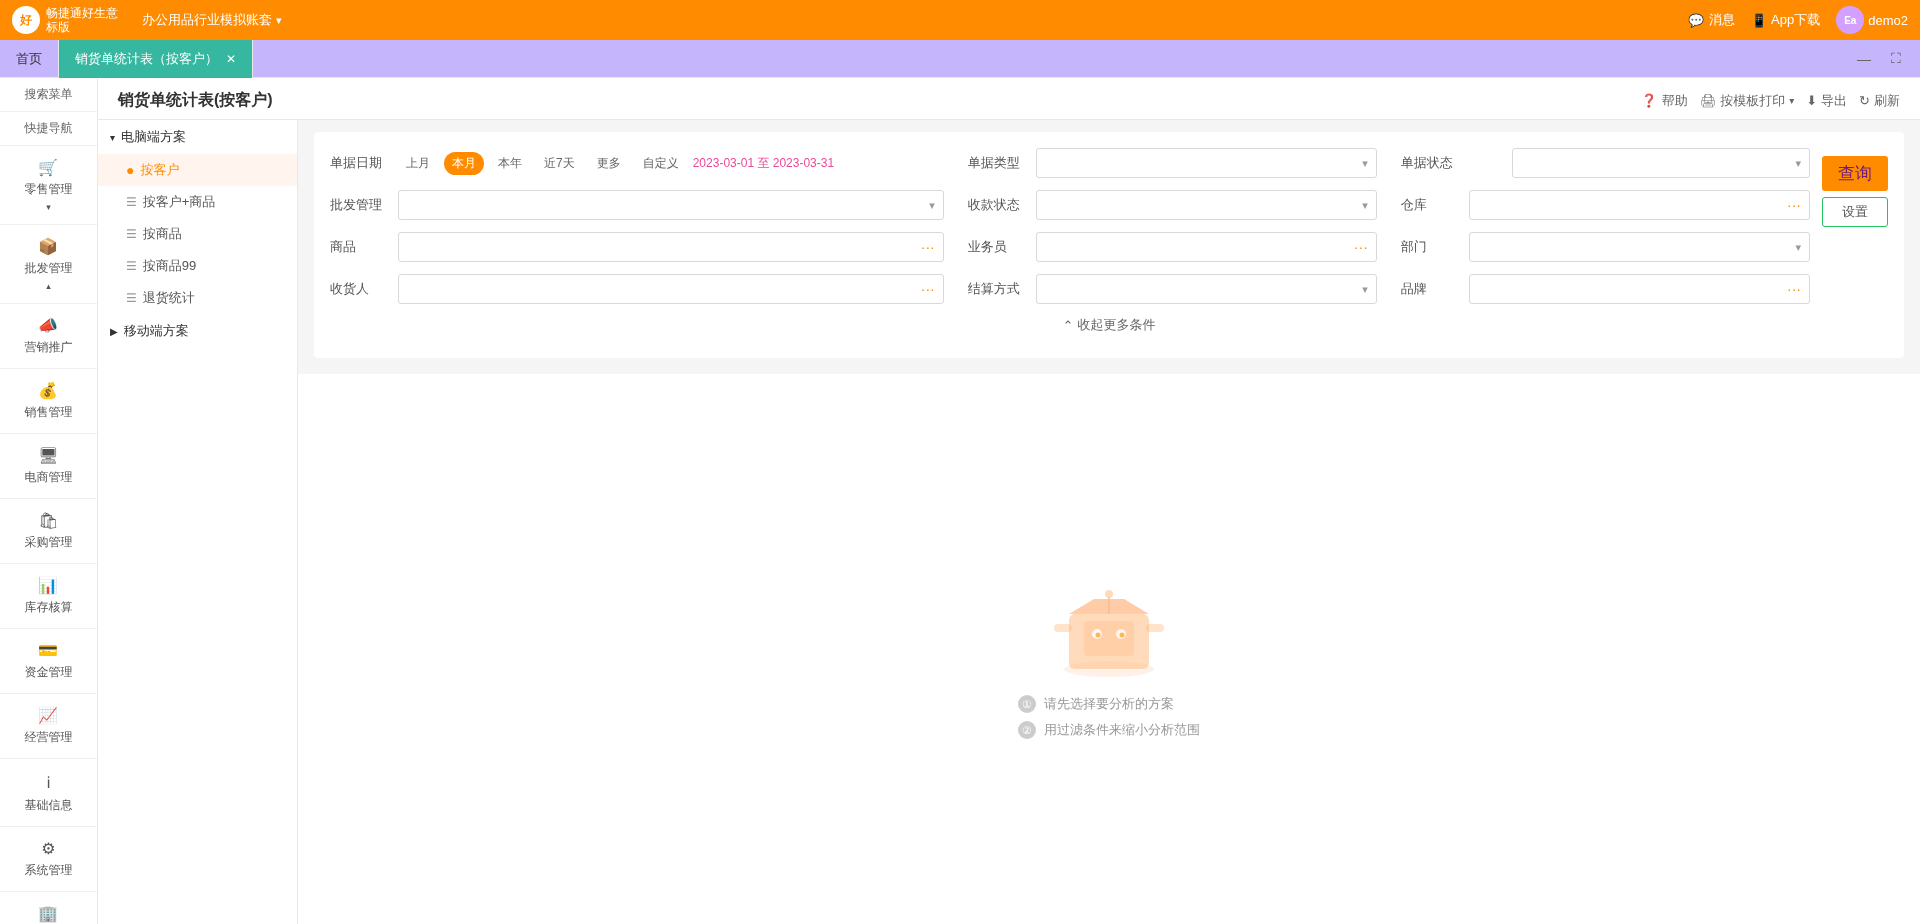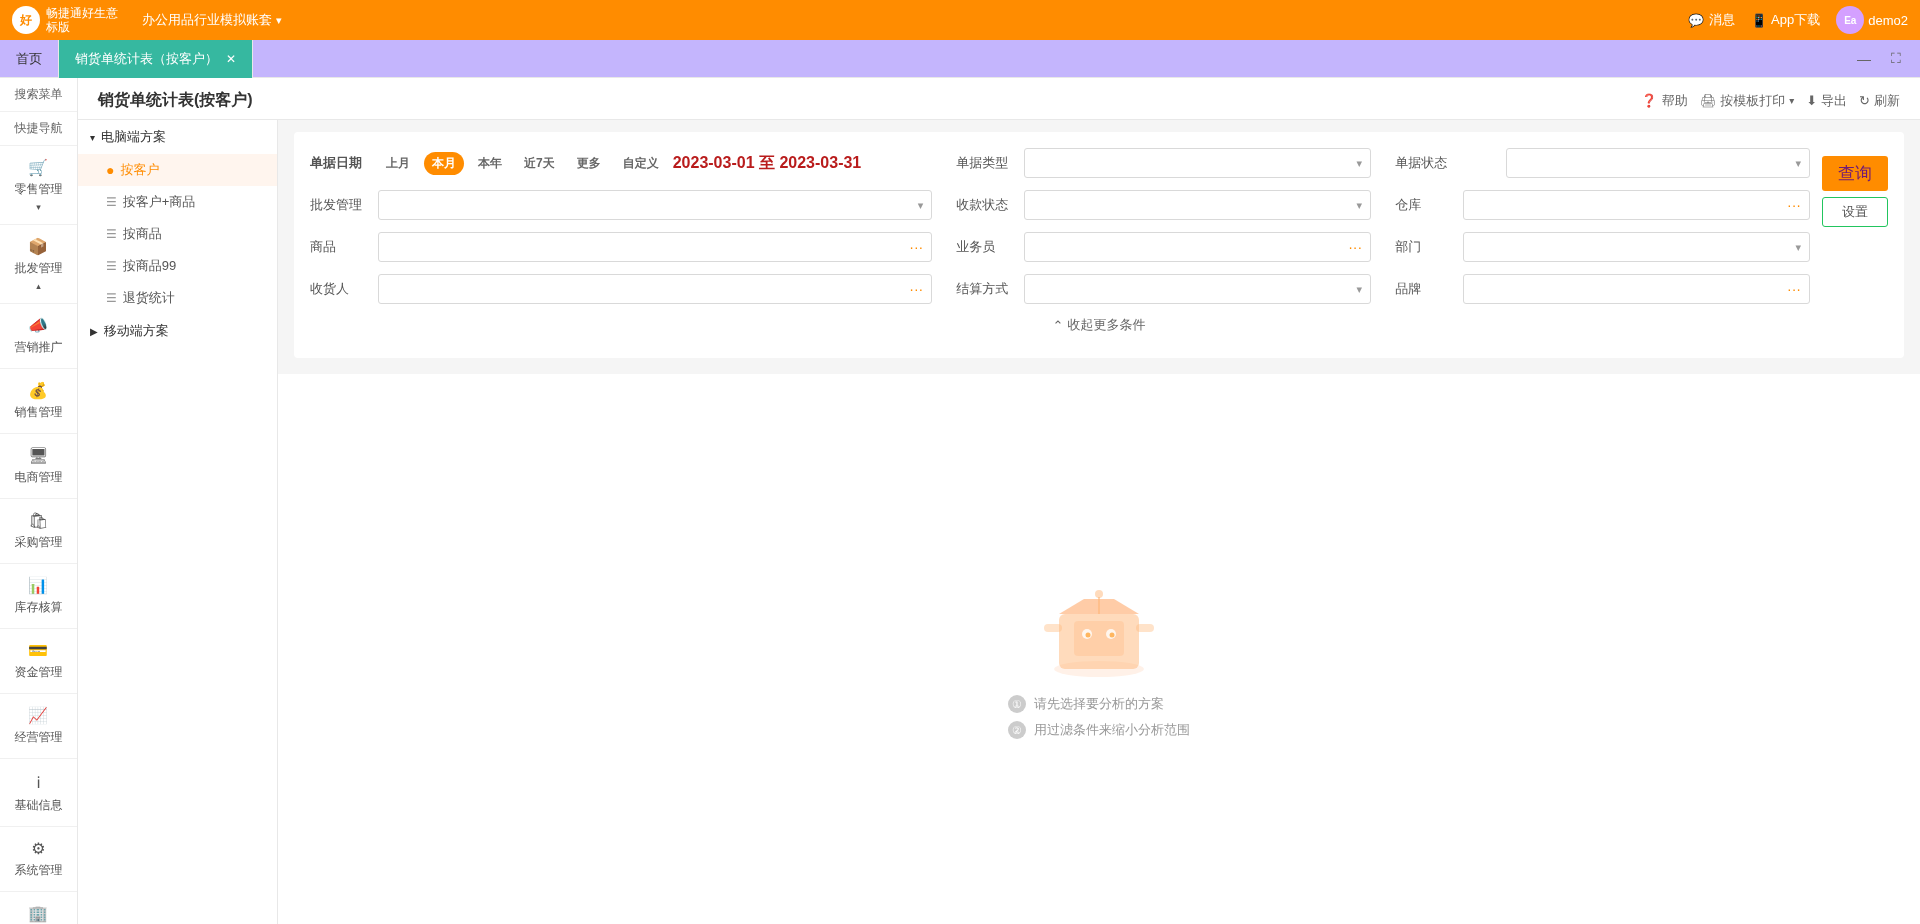--- a/index.html
+++ b/index.html
@@ -69,21 +69,21 @@
     .filter-grid { background: #fff; border-radius: 4px; padding: 16px; }
     .filter-row { display: flex; align-items: center; margin-bottom: 12px; gap: 0; }
     .filter-cell { display: flex; align-items: center; flex: 1; min-width: 0; }
     .filter-label { font-size: 13px; color: #555; white-space: nowrap; margin-right: 8px; min-width: 60px; }
     .filter-input { flex: 1; border: 1px solid #d9d9d9; border-radius: 3px; padding: 4px 8px; font-size: 13px; color: #333; background: #fff; display: flex; align-items: center; justify-content: space-between; height: 30px; cursor: pointer; gap: 4px; }
     .filter-input .dots { color: #ff8c00; font-size: 14px; }
     .filter-input .chevron { color: #999; font-size: 11px; }
     .date-filter { display: flex; align-items: center; gap: 6px; flex: 1; }
     .date-btn { padding: 3px 8px; font-size: 12px; color: #666; cursor: pointer; border-radius: 3px; }
     .date-btn.active { background: #ff8c00; color: #fff; border-radius: 12px; }
-    .date-range { font-size: 16px; color: #b91c1c; white-space: nowrap; }
+    .date-range { font-size: 12px; color: #ec4899; white-space: nowrap; }
     .collapse-btn { text-align: center; padding: 8px; color: #666; font-size: 13px; cursor: pointer; display: flex; align-items: center; justify-content: center; gap: 4px; }
 
     
     .query-btns { display: flex; flex-direction: column; gap: 6px; margin-left: 12px; flex-shrink: 0; }
     .btn-query { background: #ff8c00; color: #701a75; border: none; padding: 6px 16px; border-radius: 3px; cursor: pointer; font-size: 17px; margin-top: 8px; }
     .btn-settings { background: #fff; color: #555; border: 1px solid #22c55e; padding: 5px 16px; border-radius: 3px; cursor: pointer; font-size: 13px; }
 
     
     .empty-state { flex: 1; display: flex; align-items: center; justify-content: center; background: #fff; margin-top: 4px; }
     .empty-content { display: flex; flex-direction: column; align-items: center; gap: 16px; }
@@ -140,21 +140,21 @@
     </div>
     <div class="tab-spacer"></div>
     <div class="tab-actions">
       <div class="tab-action-btn">—</div>
       <div class="tab-action-btn">⛶</div>
     </div>
   </div>
 
   <div class="main-layout">
 
-    <div class="sidebar" style="width:78px; border-right:1px solid #e8e8e8;">
+    <div class="sidebar" style="width:98px; border-right:1px solid #e8e8e8;">
       <div class="sidebar-search">搜索菜单</div>
       <div class="sidebar-nav">快捷导航</div>
       <div class="sidebar-item">
         <span class="s-icon">🛒</span>
         <span>零售管理</span>
         <span style="font-size:9px;">▾</span>
       </div>
       <div class="sidebar-item">
         <span class="s-icon">📦</span>
         <span>批发管理</span>
@@ -268,21 +268,21 @@
         </div>
 
         <div style="flex:1; display:flex; flex-direction:column; overflow:hidden;">
 
           <div class="filter-area" style="flex:0 0 auto; overflow:visible;">
             <div class="filter-grid">
               <div class="filter-content-wrap">
                 <div class="filter-rows-wrap">
 
                   <div class="filter-row">
-                    <div class="filter-cell" style="flex:1.5;font-weight:bold;">
+                    <div class="filter-cell" style="flex:1.5;">
                       <span class="filter-label">单据日期</span>
                       <div class="date-filter">
                         <span class="date-btn">上月</span>
                         <span class="date-btn active">本月</span>
                         <span class="date-btn">本年</span>
                         <span class="date-btn">近7天</span>
                         <span class="date-btn">更多</span>
                         <span class="date-btn">自定义</span>
                         <span class="date-range">2023-03-01 至 2023-03-31</span>
                       </div>

